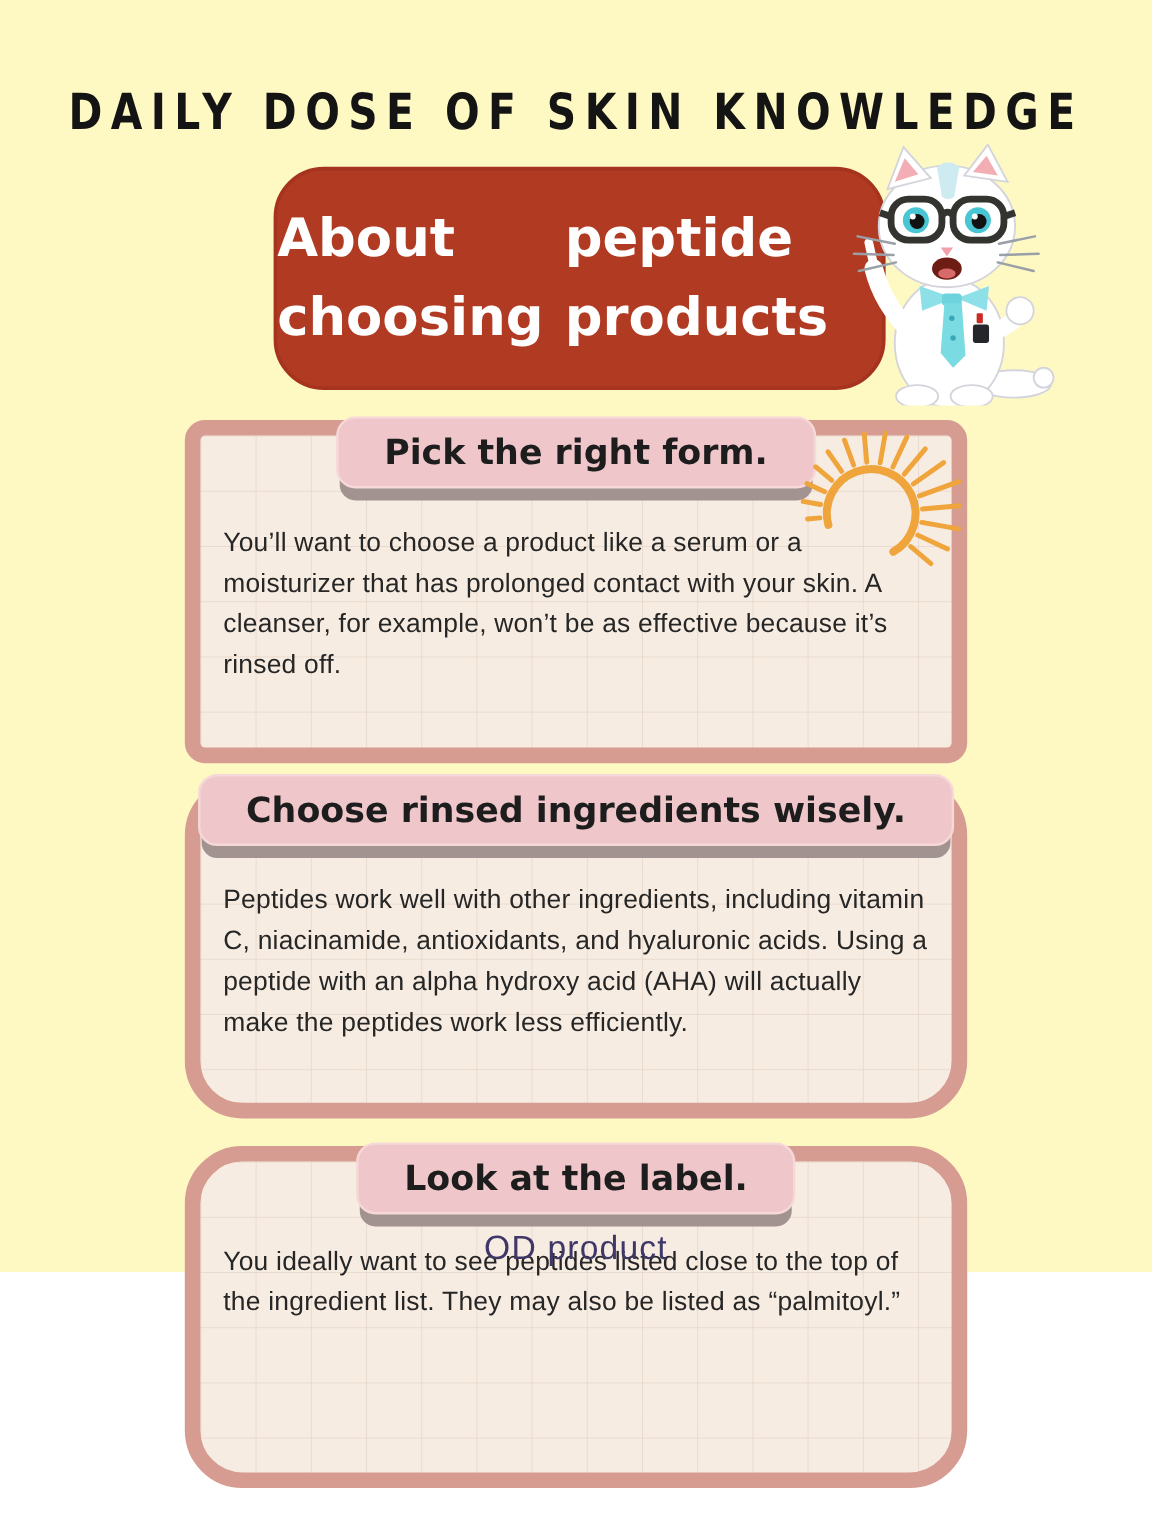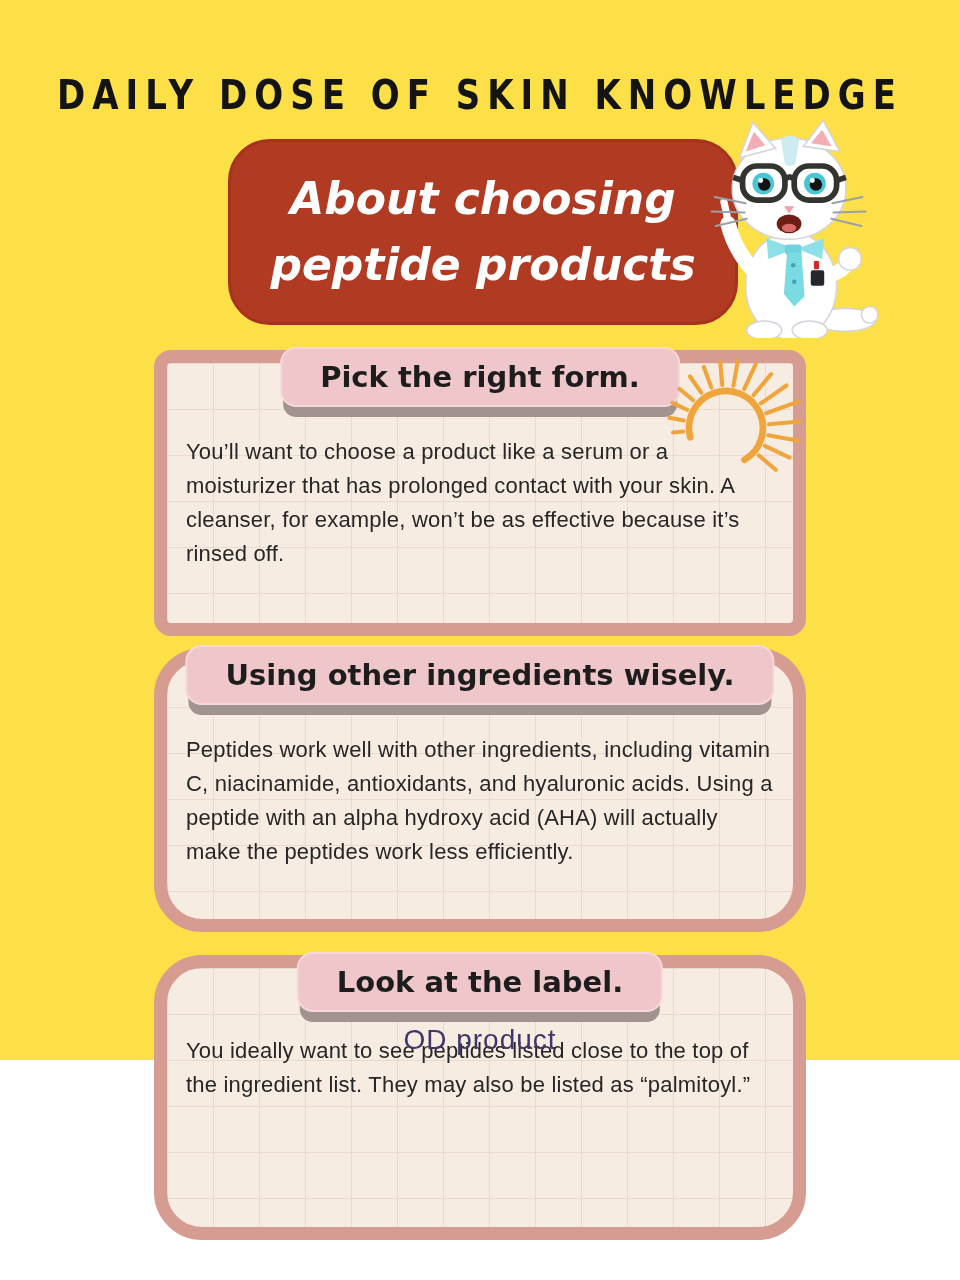--- a/index.html
+++ b/index.html
@@ -1,39 +1,38 @@
 <!DOCTYPE html>
 <html><head>
 <meta charset="utf-8">
 <style>
   * { margin:0; padding:0; box-sizing:border-box; }
   html,body { width:960px; height:1280px; }
   body { font-family:"Liberation Sans", sans-serif; overflow:hidden; }
 
   .poster {
     position:relative; width:960px; height:1060px;
-    background:#fde047;
+    background:#fef9c3;
   }
 
   
   .eyebrow {
     position:absolute; top:74px; left:0; width:100%;
     text-align:center;
     font-family:"DejaVu Sans", sans-serif;
     font-weight:800; font-size:34px; letter-spacing:7px;
     color:#141414; transform:scaleY(1.22);
   }
 
   
   .banner {
     position:absolute; left:228px; top:139px; width:510px; height:186px;
     background:#b13a22; border:3px solid #a5331d; border-radius:42px;
-    display:flex; flex-direction:column; align-items:center; justify-content:center;
+    display:flex; align-items:center; justify-content:center;
     z-index:1;
-    font-style:italic;
   }
   .banner-line {
     color:#ffffff; font-family:"DejaVu Sans", sans-serif;
     font-weight:800; font-size:44px; line-height:1.5;
   }
 
   
   .mascot {
     position:absolute; left:694px; top:120px; width:186px; height:218px;
     z-index:2;
@@ -179,21 +178,21 @@
         <path d="M145.1 102.1 L186.5 109.4"></path>
           <path d="M140.6 116.5 L174.1 132.2"></path>
         <path d="M132.4 129.3 L155.4 148.7"></path>
           <path d="M30.2 97 L16.3 98.3"></path>
       </g>
     </svg>
     <div class="card-body">You’ll want to choose a product like a serum or a moisturizer that has prolonged contact with your skin. A cleanser, for example, won’t be as effective because it’s rinsed off.</div>
   </div>
 
   <div class="card card-2">
-    <div class="pill">Using other ingredients wisely.</div>
+    <div class="pill">Choose rinsed ingredients wisely.</div>
     <div class="card-body">Peptides work well with other ingredients, including vitamin C, niacinamide, antioxidants, and hyaluronic acids. Using a peptide with an alpha hydroxy acid (AHA) will actually make the peptides work less efficiently.</div>
   </div>
 
   <div class="card card-3">
     <div class="pill">Look at the label.</div>
     <div class="card-body">You ideally want to see peptides listed close to the top of the ingredient list. They may also be listed as “palmitoyl.”</div>
   </div>
 
   <div class="footer">OD product</div>
 

